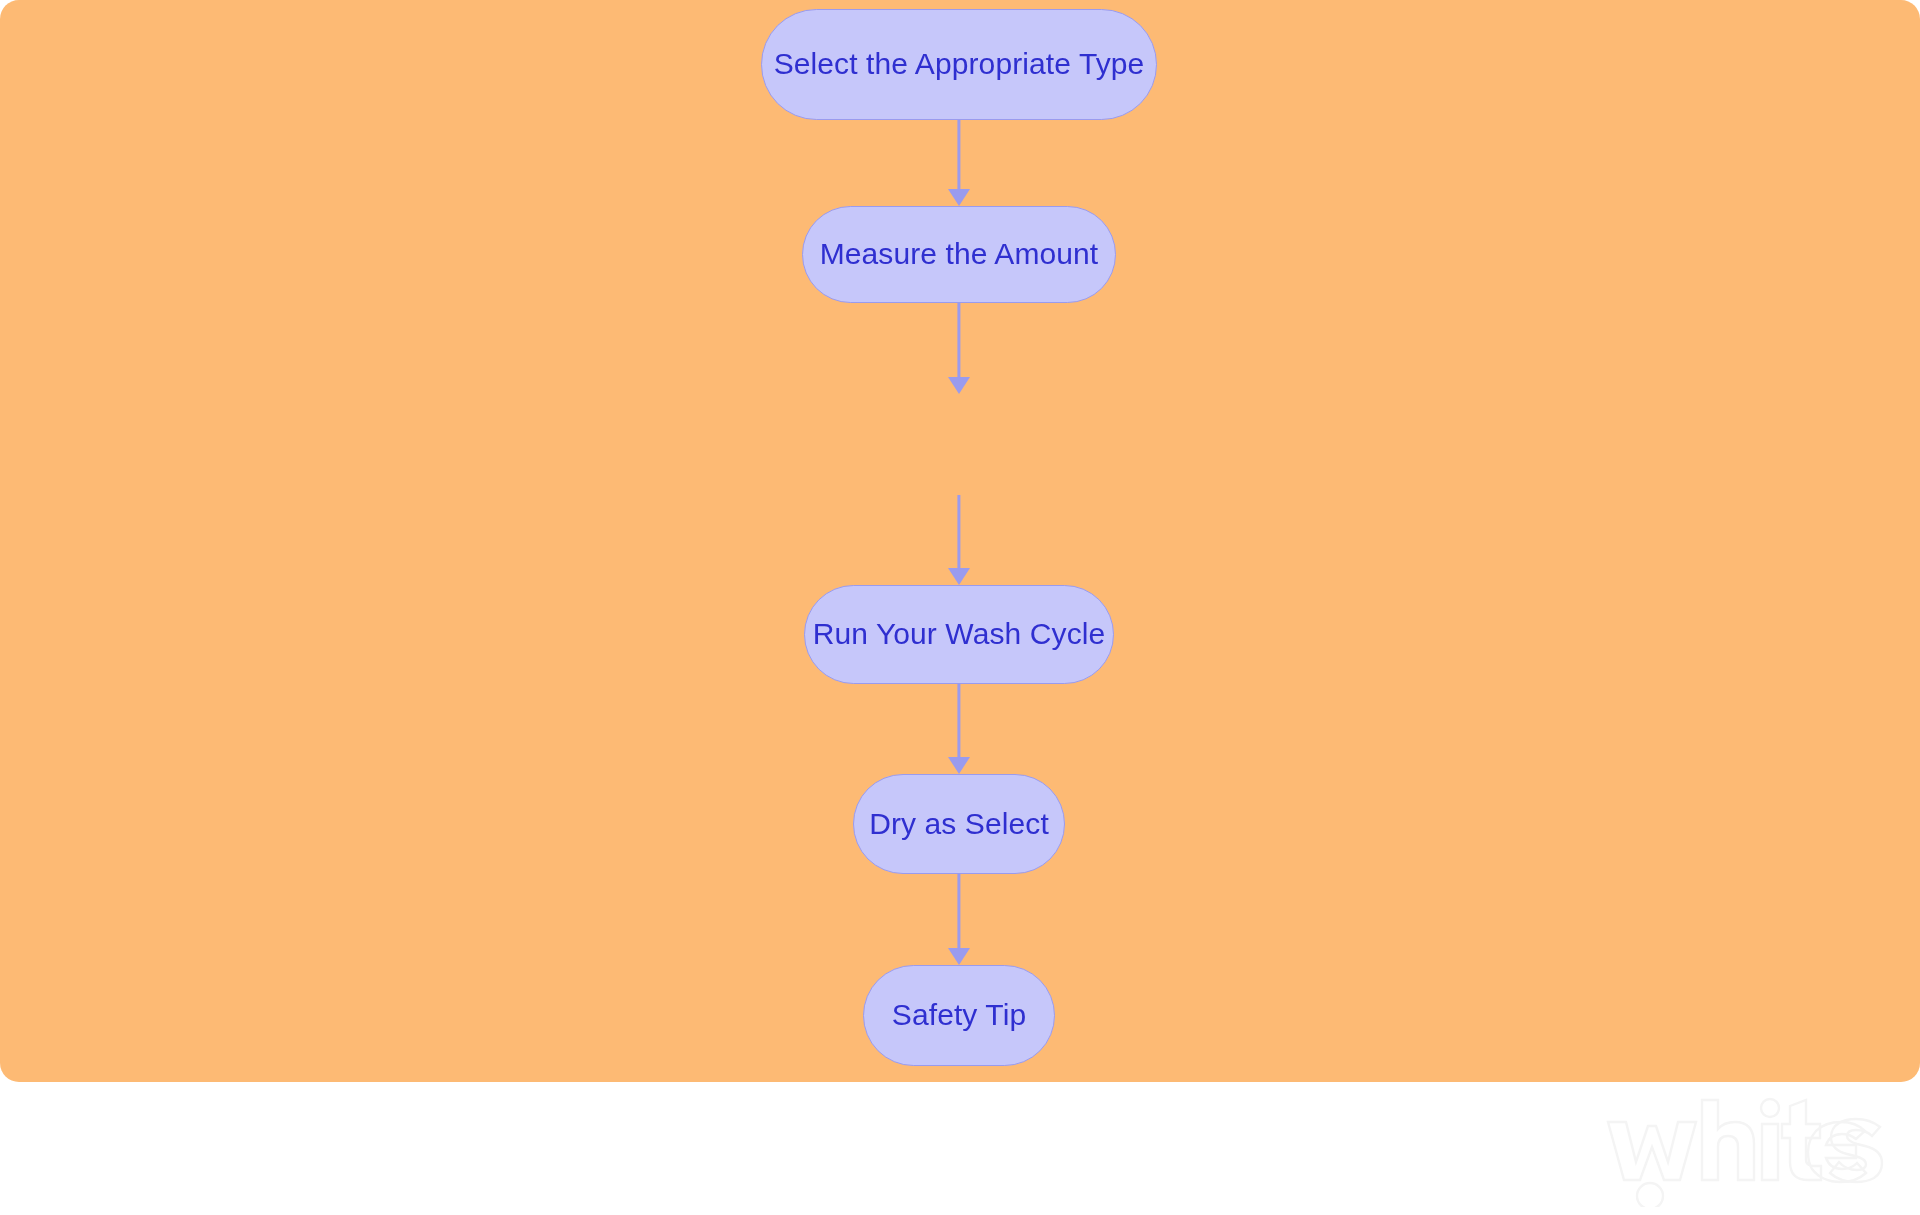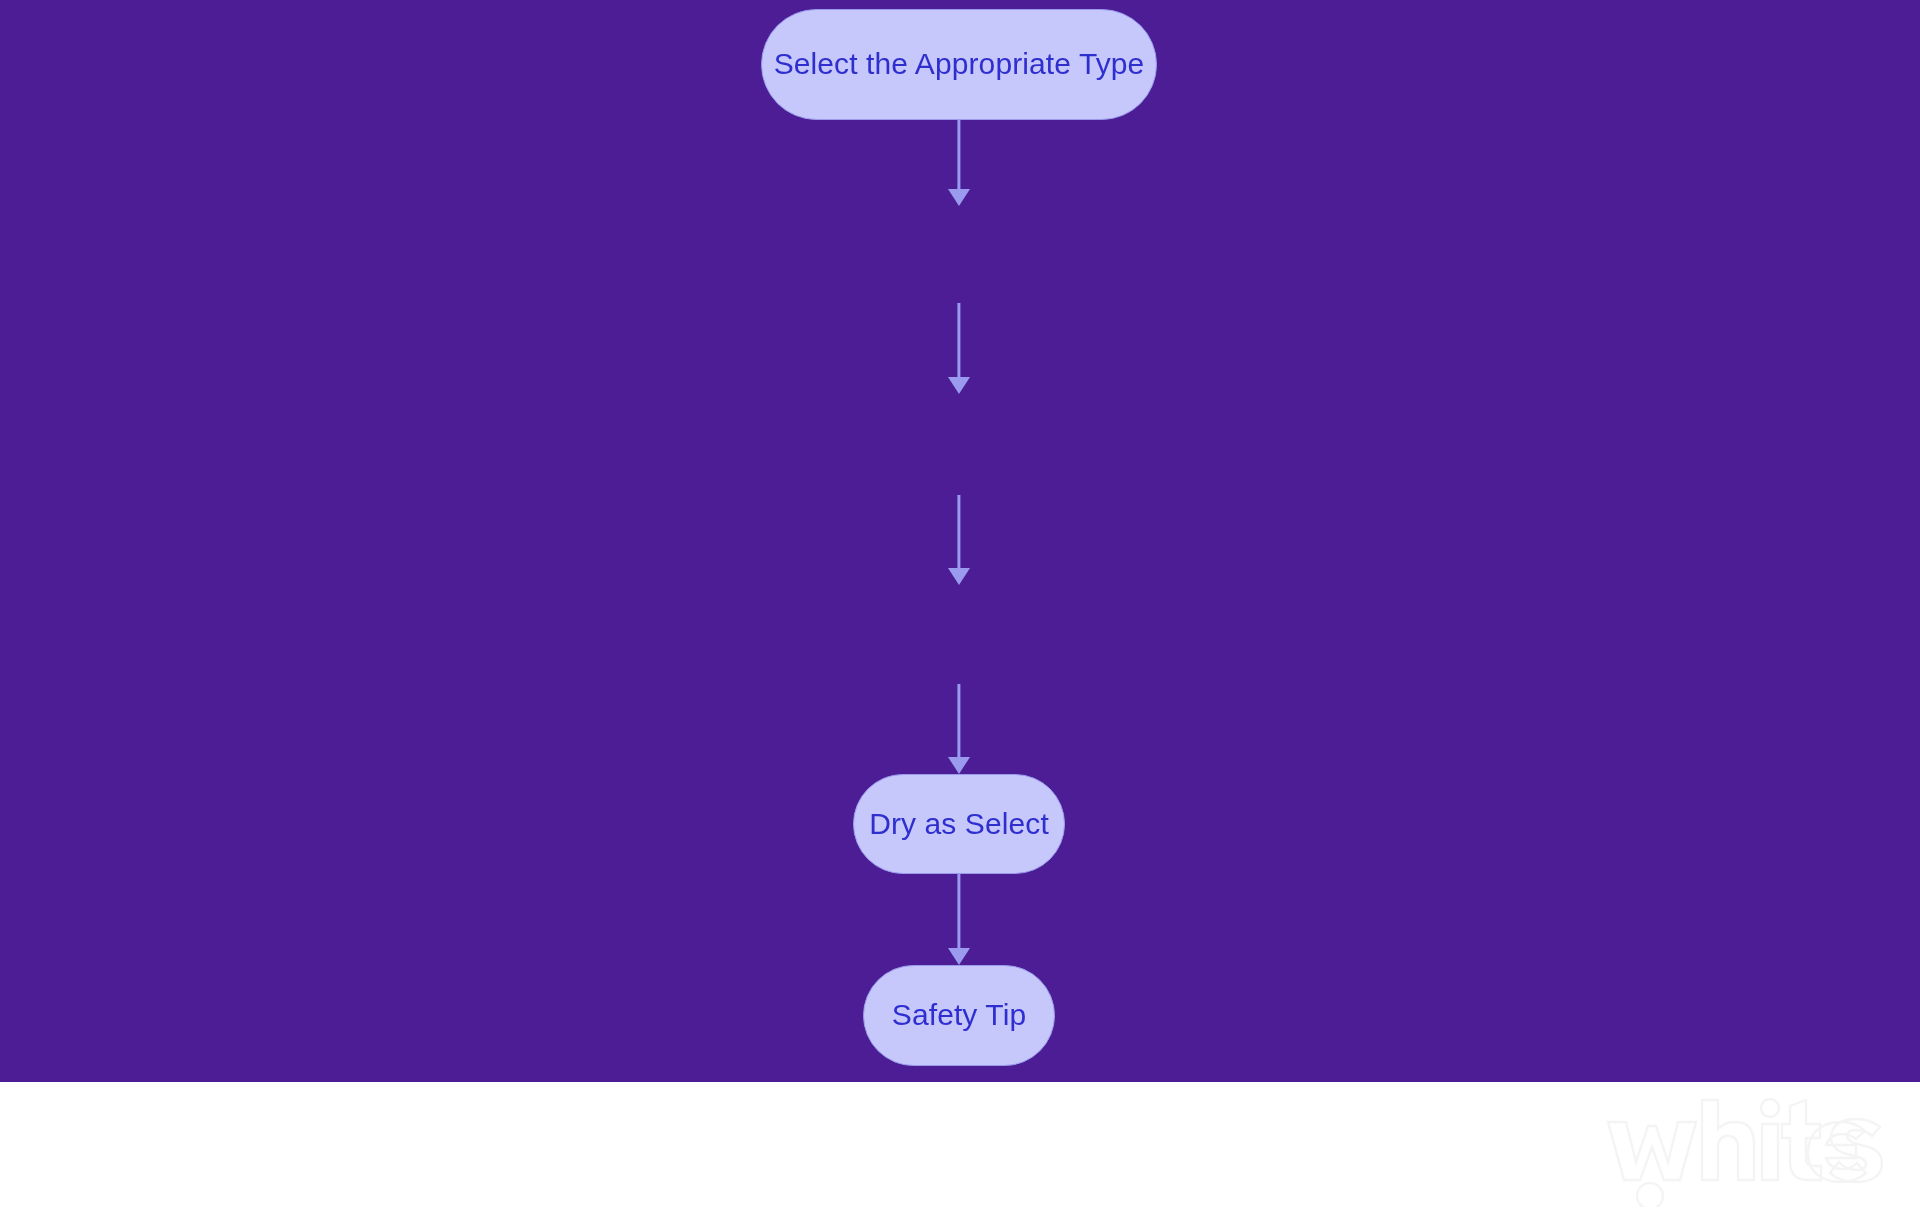--- a/index.html
+++ b/index.html
@@ -101,21 +101,21 @@
     display: block;
     width: 100%;
     height: 100%;
   }
 </style>
 </head>
 <body>
 
 <div id="app">
 
-  <div class="canvas" style="background: #4c1d95;">
+  <div class="canvas" style="background: #fdba74; border-radius: 19px;">
     <div class="flow" id="flow-layer">
         <div class="edge" style="top: 119.5px; height: 86px;">
           <div class="edge-line" style="height: 69px;"></div>
           <div class="edge-head" style="top: 69px;"></div>
         </div>
         <div class="edge" style="top: 302.5px; height: 91px;">
           <div class="edge-line" style="height: 74px;"></div>
           <div class="edge-head" style="top: 74px;"></div>
         </div>
         <div class="edge" style="top: 494.5px; height: 90px;">
@@ -125,20 +125,26 @@
         <div class="edge" style="top: 683.5px; height: 90.5px;">
           <div class="edge-line" style="height: 73.5px;"></div>
           <div class="edge-head" style="top: 73.5px;"></div>
         </div>
         <div class="edge" style="top: 874px; height: 90.5px;">
           <div class="edge-line" style="height: 73.5px;"></div>
           <div class="edge-head" style="top: 73.5px;"></div>
         </div>
         <div class="node" style="left: 959px; top: 8.5px; width: 396px; height: 111px; background: rgb(198, 199, 250); border-color: rgb(154, 155, 238);">
           <span class="node-label" style="color: rgb(47, 47, 208);">Select the Appropriate Type</span>
+        </div>
+        <div class="node" style="left: 959px; top: 205.5px; width: 314px; height: 97px; background: rgb(198, 199, 250); border-color: rgb(154, 155, 238);">
+          <span class="node-label" style="color: rgb(47, 47, 208);">Measure the Amount</span>
+        </div>
+        <div class="node" style="left: 959px; top: 584.5px; width: 310px; height: 99px; background: rgb(198, 199, 250); border-color: rgb(154, 155, 238);">
+          <span class="node-label" style="color: rgb(47, 47, 208);">Run Your Wash Cycle</span>
         </div>
         <div class="node" style="left: 959px; top: 774px; width: 212px; height: 100px; background: rgb(198, 199, 250); border-color: rgb(154, 155, 238);">
           <span class="node-label" style="color: rgb(47, 47, 208);">Dry as Select</span>
         </div>
         <div class="node" style="left: 959px; top: 964.5px; width: 192px; height: 101px; background: rgb(198, 199, 250); border-color: rgb(154, 155, 238);">
           <span class="node-label" style="color: rgb(47, 47, 208);">Safety Tip</span>
         </div>
       </div>
   </div>
 

